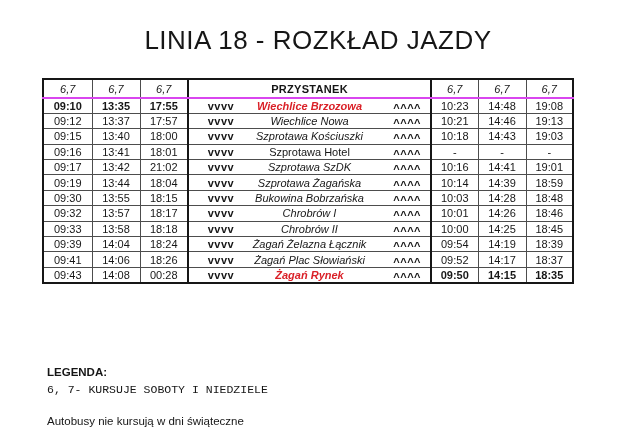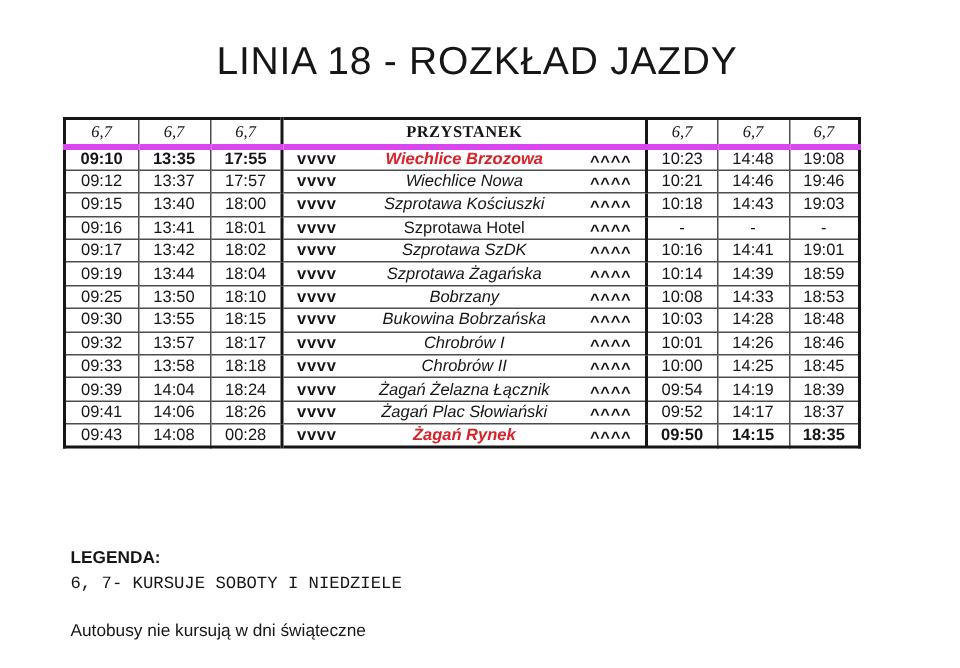--- a/index.html
+++ b/index.html
@@ -40,44 +40,43 @@
     border: 1px solid #4d4d4d;
     padding: 0;
     text-align: center;
     white-space: nowrap;
     overflow: hidden;
     font-weight: normal;
   }
   table.timetable thead tr { height: 19px; }
   table.timetable tbody tr { height: 15.4px; }
   table.timetable thead th {
-    border-bottom: 4px solid #d946ef;
+    border-bottom: 2px solid #d946ef;
     font-style: italic;
-    font-family: Liberation Serif, serif;
   }
   table.timetable thead th.stop-h {
     font-style: normal;
     font-weight: bold;
     letter-spacing: 0.3px;
     margin-top: 27px;
   }
   td.stopcell, th.stop-h {
     border-left: 2px solid #161616 !important;
     border-right: 2px solid #161616 !important;
   }
   .mid {
     display: flex;
     align-items: center;
     width: 100%;
     box-sizing: border-box;
     padding: 0 9px;
   }
   .down {
     width: 46px;
-    text-align: left;
+    text-align: center;
     font-weight: bold;
     letter-spacing: 0.5px;
   }
   .stop {
     flex: 1;
     text-align: center;
     font-style: italic;
   }
   .up {
     width: 46px;
@@ -154,21 +153,21 @@
       <td class="dep">17:57</td>
       <td class="stopcell">
         <div class="mid">
           <span class="down">vvvv</span>
           <span class="stop">Wiechlice Nowa</span>
           <span class="up">^^^^</span>
         </div>
       </td>
       <td class="ret">10:21</td>
       <td class="ret">14:46</td>
-      <td class="ret">19:46</td>
+      <td class="ret">19:13</td>
     </tr>
         <tr>
       <td class="dep">09:15</td>
       <td class="dep">13:40</td>
       <td class="dep">18:00</td>
       <td class="stopcell">
         <div class="mid">
           <span class="down">vvvv</span>
           <span class="stop">Szprotawa Kościuszki</span>
           <span class="up">^^^^</span>
@@ -189,21 +188,21 @@
           <span class="up">^^^^</span>
         </div>
       </td>
       <td class="ret">-</td>
       <td class="ret">-</td>
       <td class="ret">-</td>
     </tr>
         <tr>
       <td class="dep">09:17</td>
       <td class="dep">13:42</td>
-      <td class="dep">18:02</td>
+      <td class="dep">21:02</td>
       <td class="stopcell">
         <div class="mid">
           <span class="down">vvvv</span>
           <span class="stop">Szprotawa SzDK</span>
           <span class="up">^^^^</span>
         </div>
       </td>
       <td class="ret">10:16</td>
       <td class="ret">14:41</td>
       <td class="ret">19:01</td>
@@ -215,35 +214,20 @@
       <td class="stopcell">
         <div class="mid">
           <span class="down">vvvv</span>
           <span class="stop">Szprotawa Żagańska</span>
           <span class="up">^^^^</span>
         </div>
       </td>
       <td class="ret">10:14</td>
       <td class="ret">14:39</td>
       <td class="ret">18:59</td>
-    </tr>
-        <tr>
-      <td class="dep">09:25</td>
-      <td class="dep">13:50</td>
-      <td class="dep">18:10</td>
-      <td class="stopcell">
-        <div class="mid">
-          <span class="down">vvvv</span>
-          <span class="stop">Bobrzany</span>
-          <span class="up">^^^^</span>
-        </div>
-      </td>
-      <td class="ret">10:08</td>
-      <td class="ret">14:33</td>
-      <td class="ret">18:53</td>
     </tr>
         <tr>
       <td class="dep">09:30</td>
       <td class="dep">13:55</td>
       <td class="dep">18:15</td>
       <td class="stopcell">
         <div class="mid">
           <span class="down">vvvv</span>
           <span class="stop">Bukowina Bobrzańska</span>
           <span class="up">^^^^</span>

